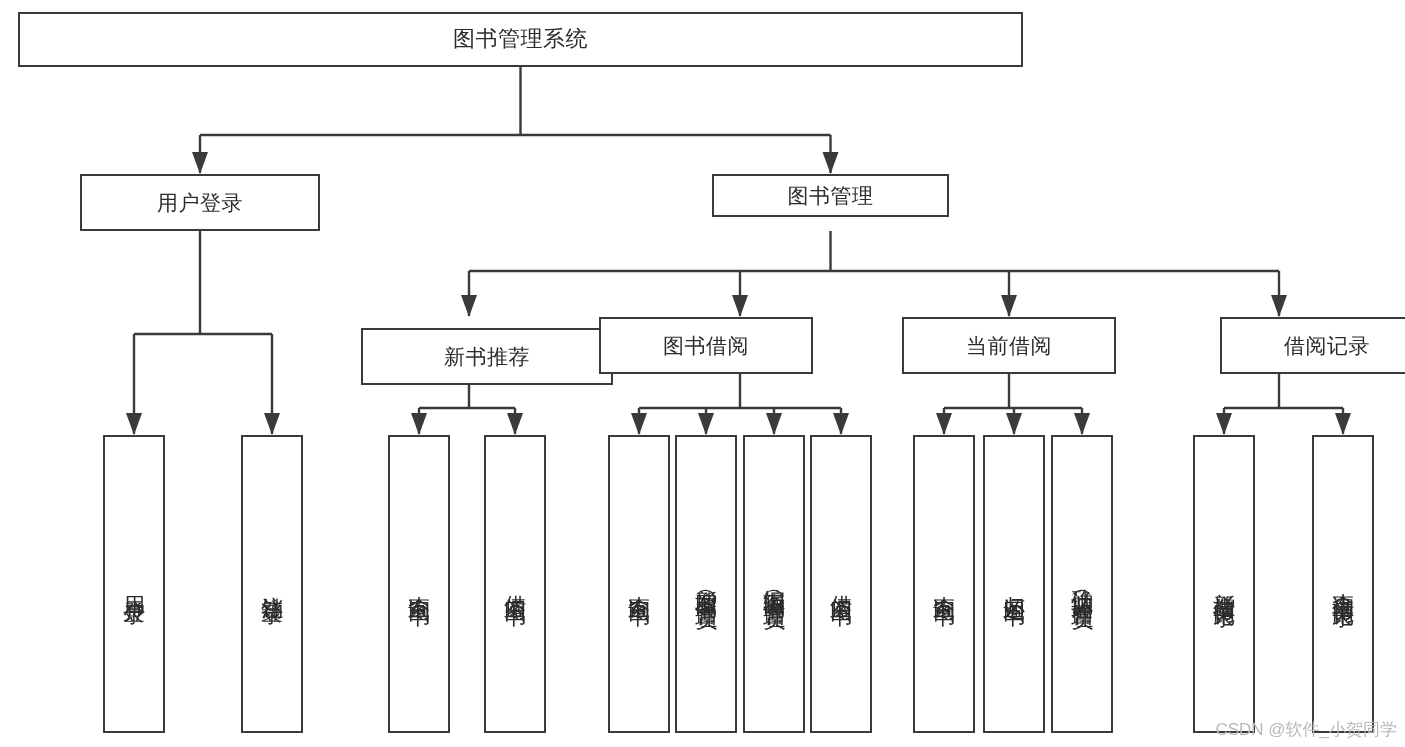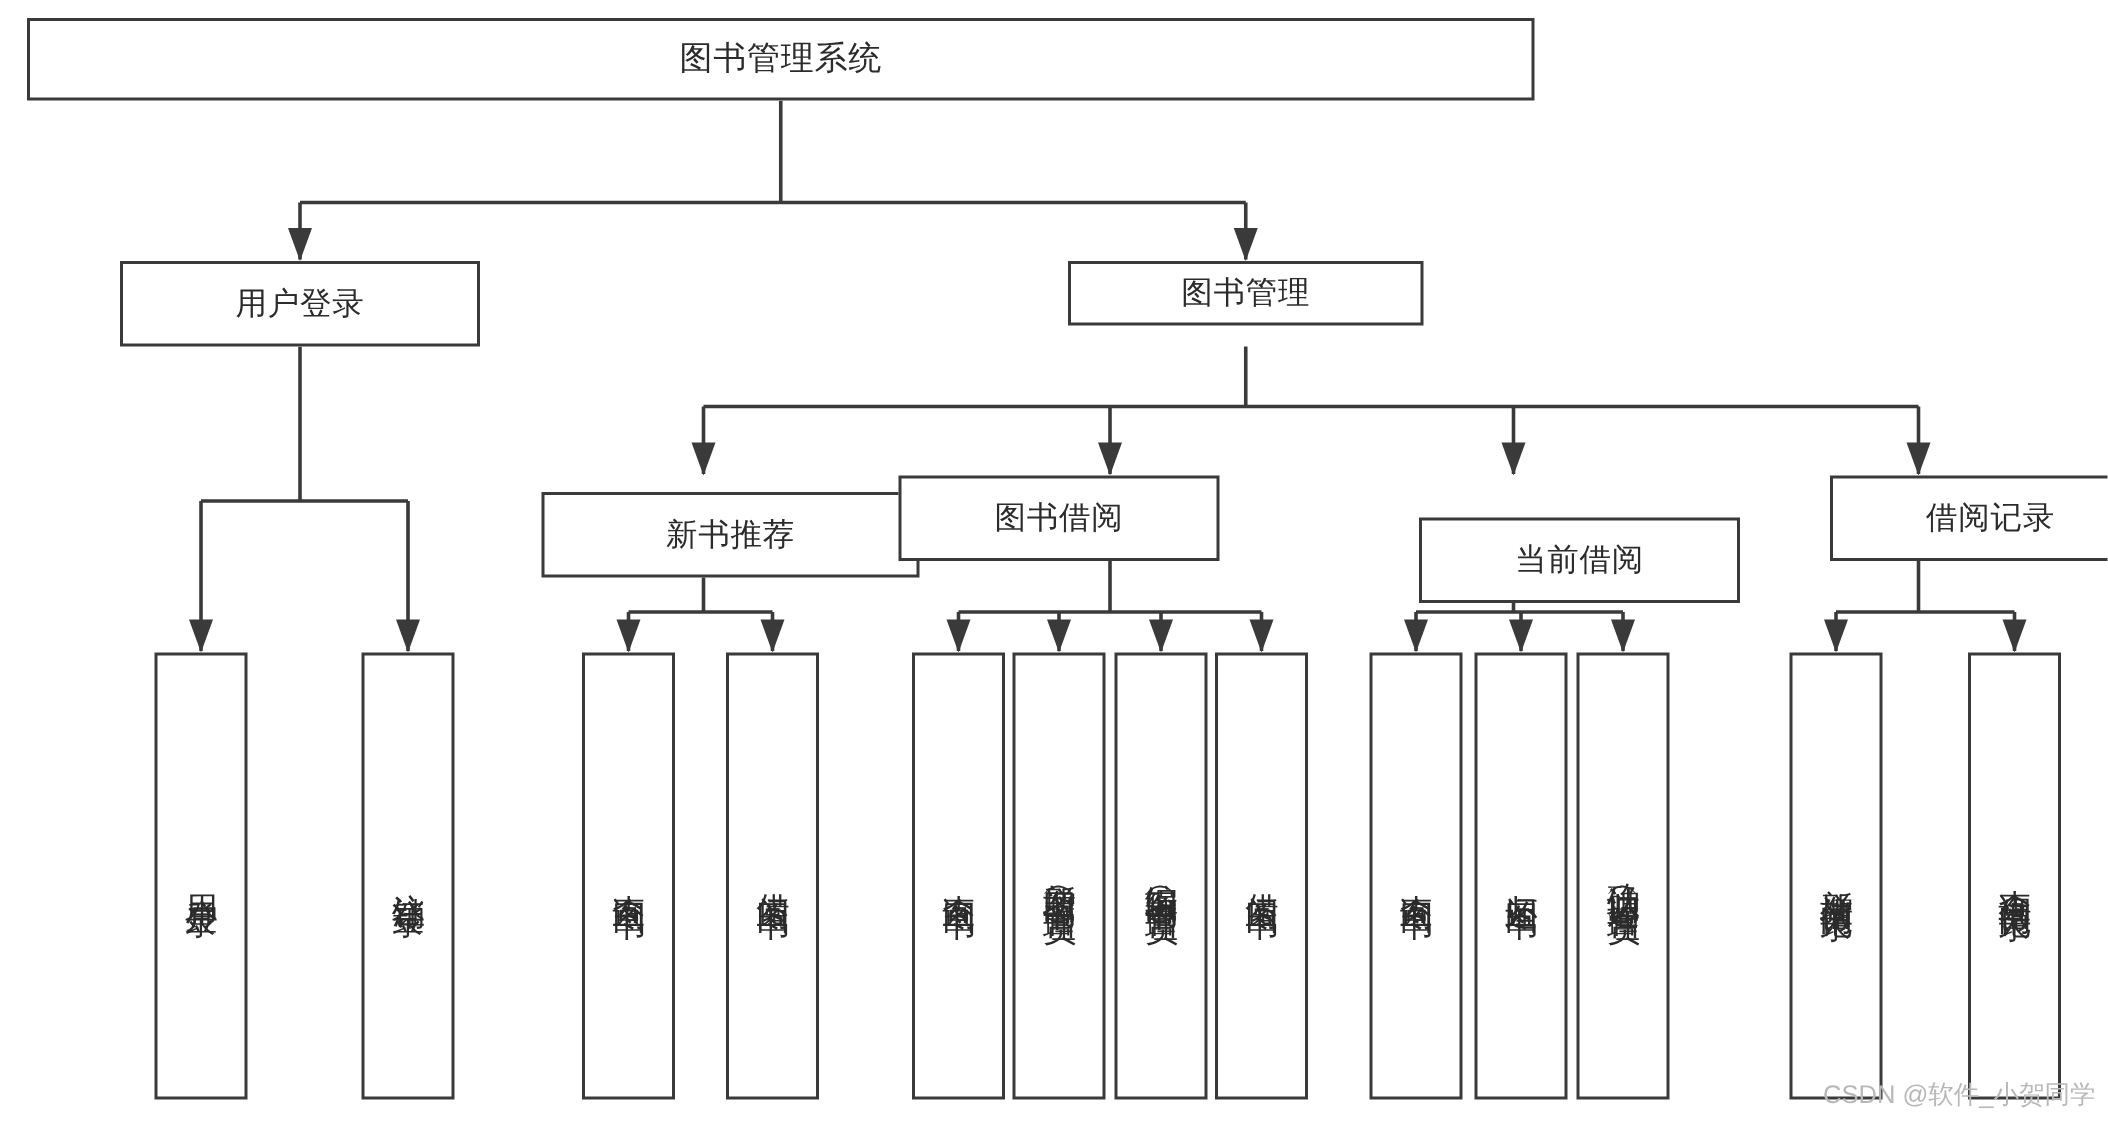--- a/index.html
+++ b/index.html
@@ -138,21 +138,21 @@
       </div>
       <div class="node-box" style="left: 712px; top: 174px; width: 237px; height: 43px;">
         <span class="node-label">图书管理</span>
       </div>
       <div class="node-box" style="left: 361px; top: 328px; width: 252px; height: 57px;">
         <span class="node-label">新书推荐</span>
       </div>
       <div class="node-box" style="left: 599px; top: 317px; width: 214px; height: 57px;">
         <span class="node-label">图书借阅</span>
       </div>
-      <div class="node-box" style="left: 946px; top: 317px; width: 214px; height: 57px; margin-top: 28px;">
+      <div class="node-box" style="left: 902px; top: 317px; width: 214px; height: 57px;">
         <span class="node-label">当前借阅</span>
       </div>
       <div class="node-box" style="left: 1172px; top: 317px; width: 214px; height: 57px; margin-left: 48px;">
         <span class="node-label">借阅记录</span>
       </div>
       <div class="node-box vertical" style="left: 103px; top: 435px; width: 62px; height: 298px;">
         <span class="node-label">用户登录</span>
       </div>
       <div class="node-box vertical" style="left: 241px; top: 435px; width: 62px; height: 298px;">
         <span class="node-label">注销登录</span>

